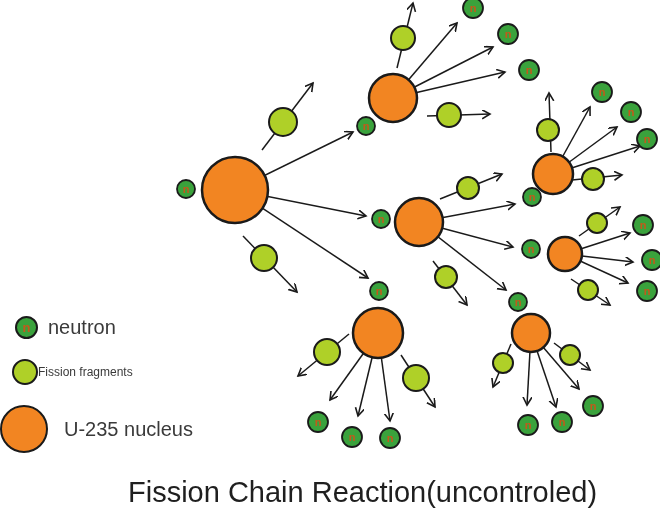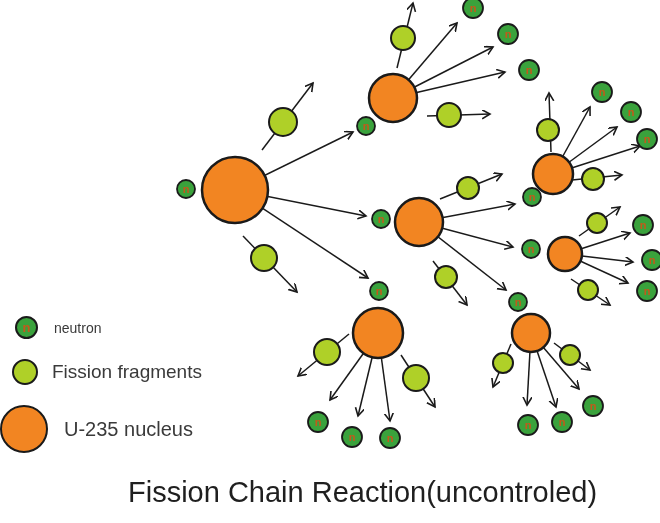--- a/index.html
+++ b/index.html
@@ -33,23 +33,23 @@
   .legend-icon.nucleus {
     width: 48px; height: 48px;
     background: var(--nucleus, #f28522);
     border-width: 2.5px;
   }
   .legend-label {
     color: var(--legend_text, #3a3a3a);
     white-space: nowrap;
   }
   #legend-row-neutron  { left: 15px; top: 316px; }
-  #legend-row-neutron  .legend-label { margin-left: 16px; font-size: 14px; }
+  #legend-row-neutron  .legend-label { margin-left: 10px; font-size: 20px; }
   #legend-row-fragment { left: 12px; top: 359px; }
-  #legend-row-fragment .legend-label { margin-left: 14px; font-size: 19px; }
+  #legend-row-fragment .legend-label { font-size: 12px; }
   #legend-row-nucleus  { left: 0px;  top: 405px; }
   #legend-row-nucleus  .legend-label { margin-left: 16px; font-size: 20px; }
 
   #diagram-title {
     position: absolute;
     left: 128px; top: 476px;
     font-size: 29px;
     color: var(--title_text, #1f1f1f);
     white-space: nowrap;
   }

